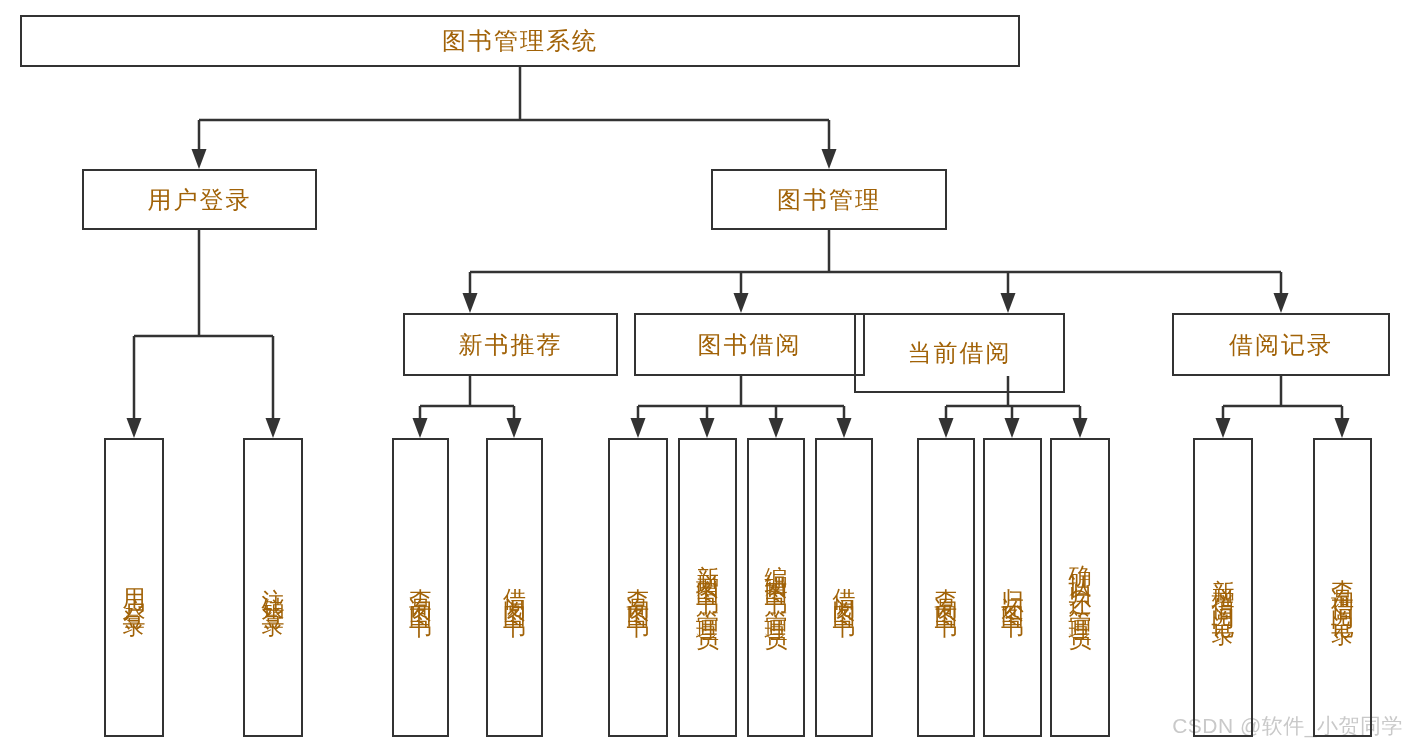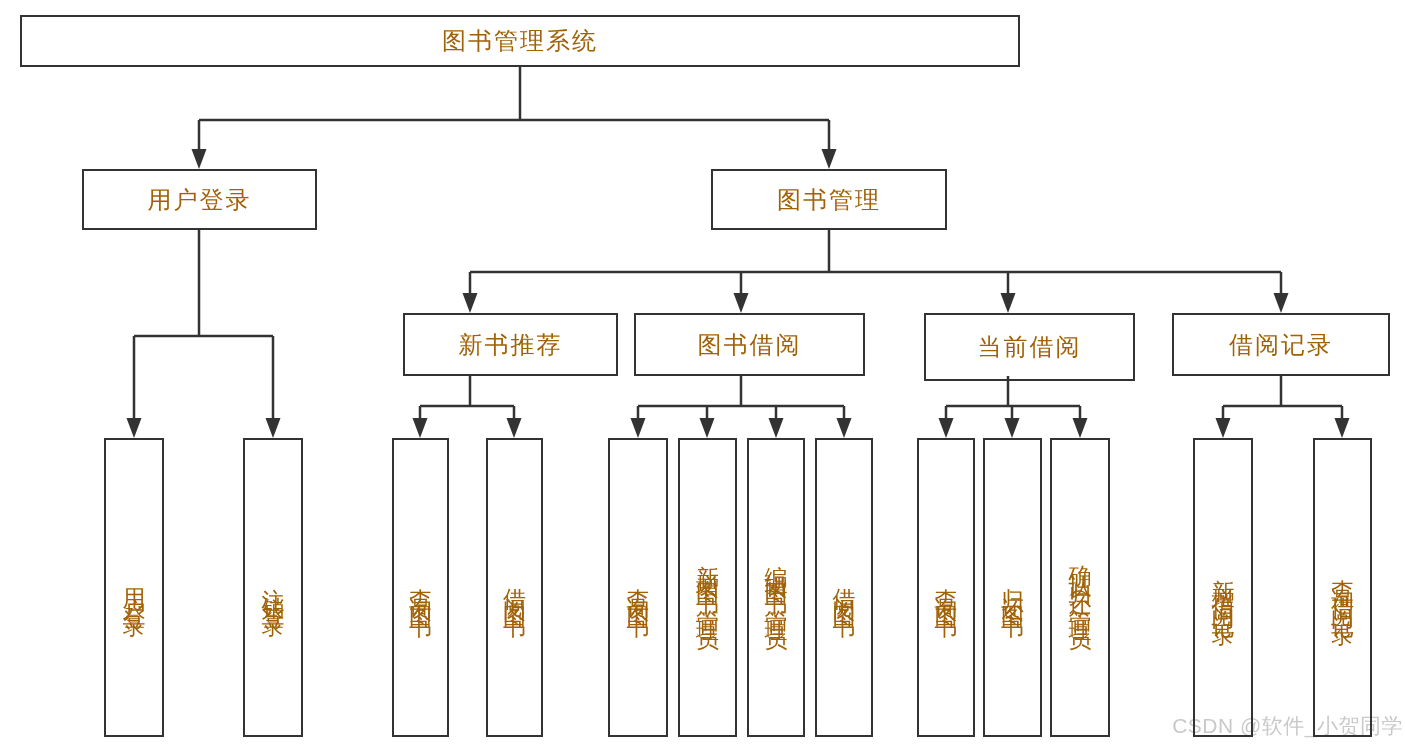--- a/index.html
+++ b/index.html
@@ -106,21 +106,21 @@
   <div class="node h" style="left:711px; top:169px; width:236px; height:61px;">
     <span>图书管理</span>
   </div>
 
   <div class="node h" style="left:363px; top:313px; width:215px; height:63px;margin-left:40px;">
     <span>新书推荐</span>
   </div>
   <div class="node h" style="left:634px; top:313px; width:231px; height:63px;">
     <span>图书借阅</span>
   </div>
-  <div class="node h" style="left:924px; top:313px; width:211px; height:68px;align-items:center;">
+  <div class="node h" style="left:854px; top:313px; width:211px; height:80px;align-items:center;">
     <span>当前借阅</span>
   </div>
   <div class="node h" style="left:1172px; top:313px; width:218px; height:63px;">
     <span>借阅记录</span>
   </div>
 
   <div class="node v" style="left:104px; top:438px; width:60px; height:299px;">
     <span>用户登录</span>
   </div>
   <div class="node v" style="left:243px; top:438px; width:60px; height:299px;">

